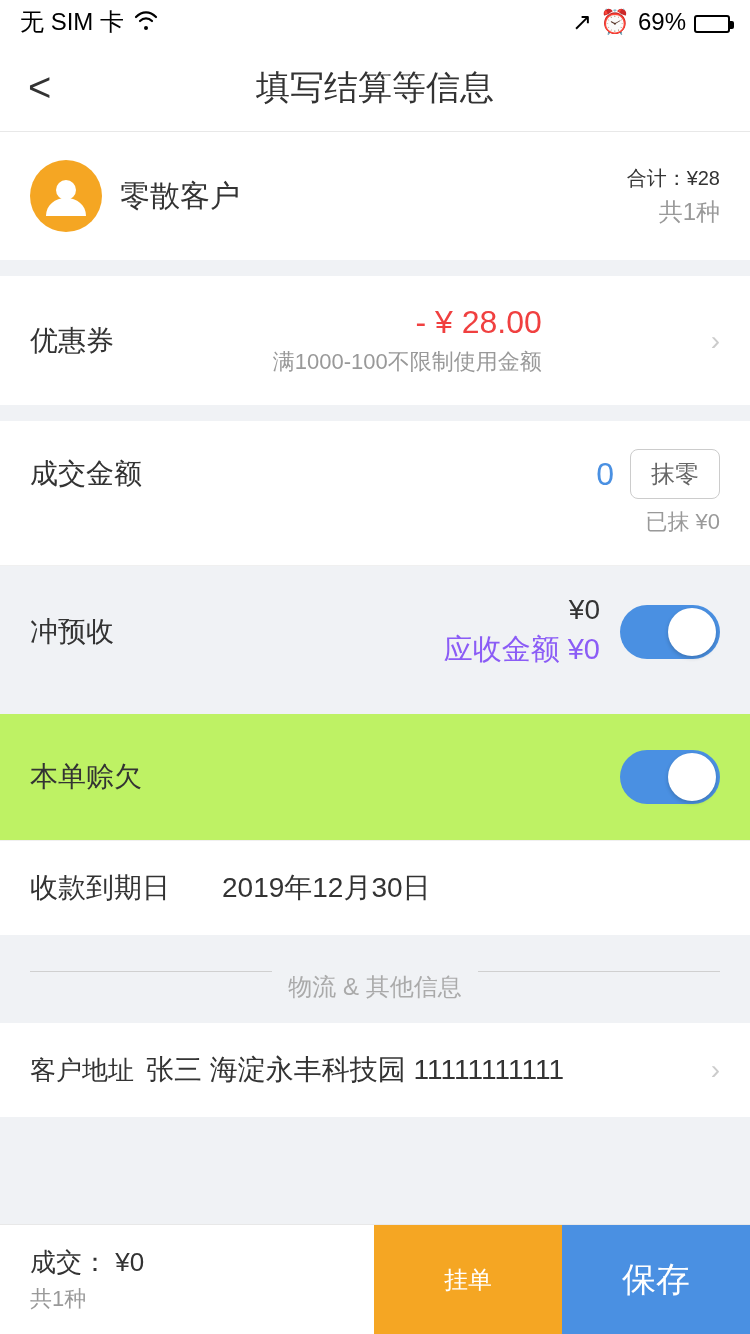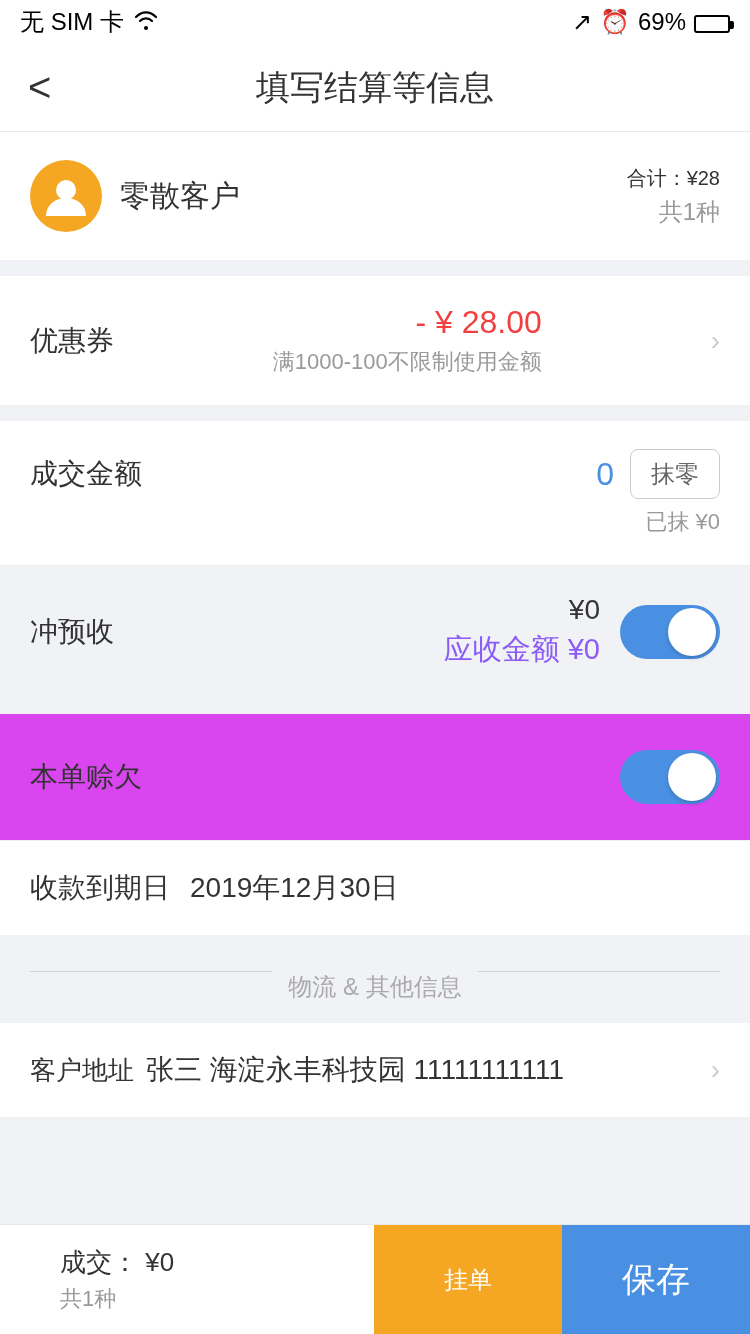--- a/index.html
+++ b/index.html
@@ -175,31 +175,32 @@
       box-shadow: 0 2px 4px rgba(0,0,0,0.2);
       transition: right 0.2s;
     }
 
     
     .debt-row {
       display: flex;
       align-items: center;
       justify-content: space-between;
       padding: 36px 30px;
-      background: #d946ef;
+      background: #bef264;
     }
     .debt-label { font-size: 28px; color: #333; }
 
     
     .due-row {
       display: flex;
       align-items: center;
       padding: 28px 30px;
       background: #fff;
       border-top: 1px solid #f0f0f0;
+      gap: 32px;
     }
     .due-label { font-size: 28px; color: #333; margin-right: 20px; }
     .due-value { font-size: 28px; color: #333; }
 
     
     .logistics-header {
       background: #f0f2f5;
       padding: 20px 30px;
       display: flex;
       align-items: flex-start;
@@ -233,21 +234,20 @@
     .bottom-bar {
       position: fixed;
       bottom: 0;
       left: 0;
       width: 750px;
       height: 110px;
       background: #fff;
       display: flex;
       align-items: center;
       border-top: 1px solid #e8e8e8;
-      padding-left: 30px;
     }
     .bottom-info {
       flex: 1;
       padding: 0 30px;
     }
     .bottom-deal { font-size: 26px; color: #333; }
     .bottom-count { font-size: 22px; color: #999; margin-top: 4px; }
     .bottom-btn-hang {
       width: 188px;
       height: 110px;

